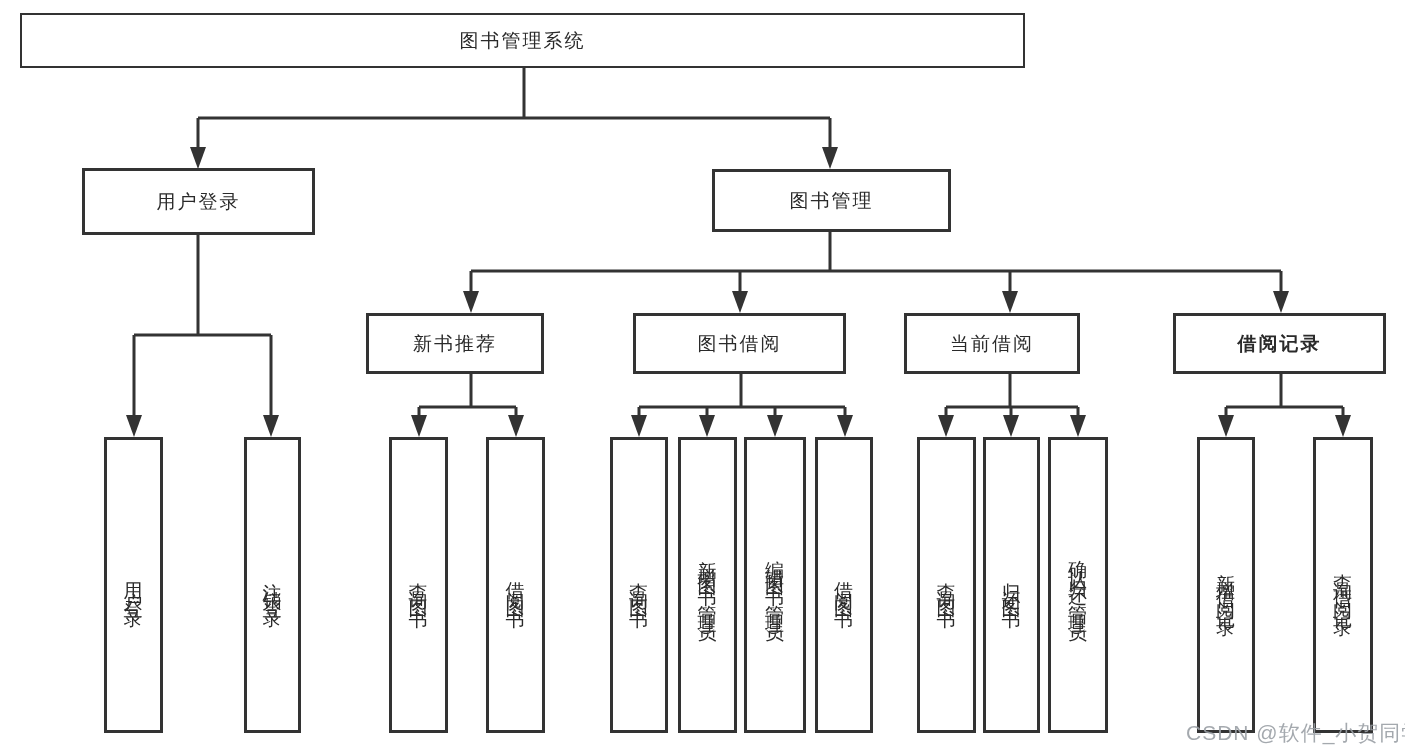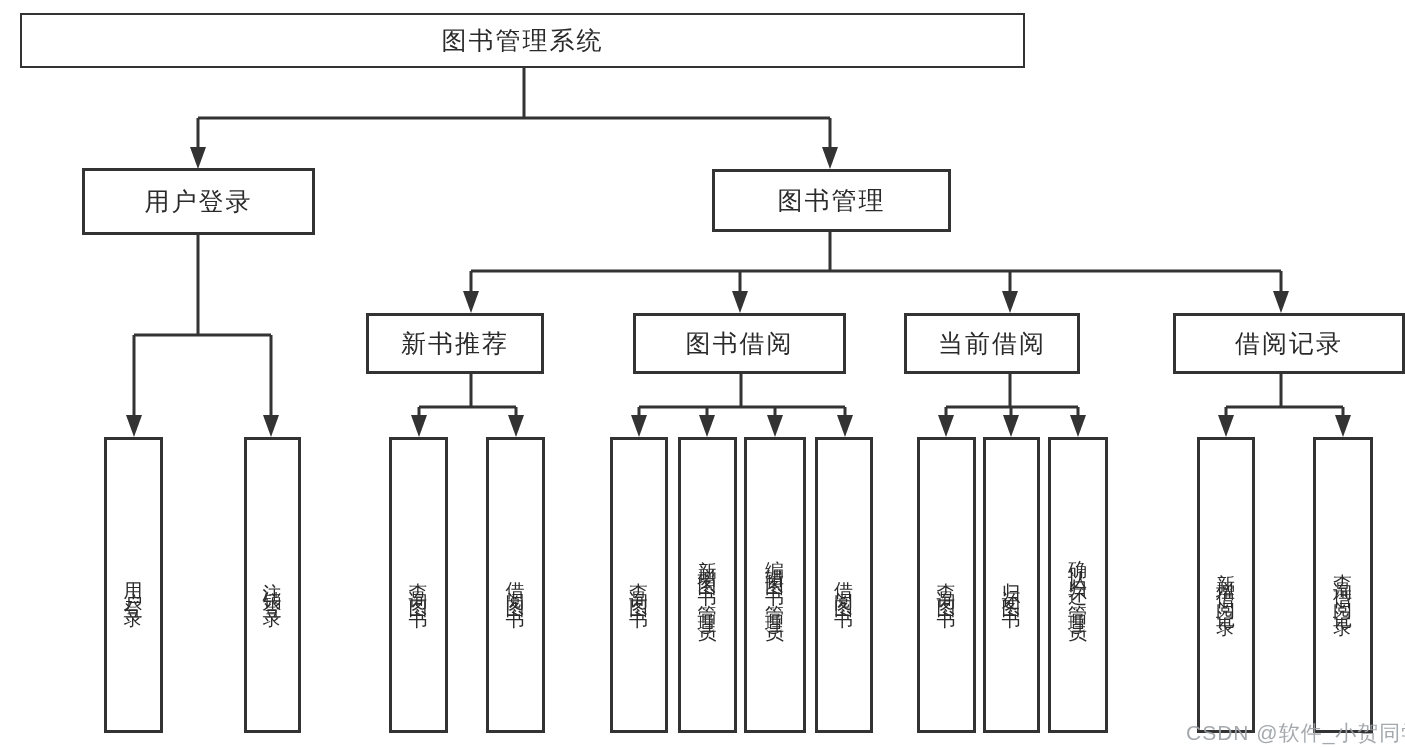--- a/index.html
+++ b/index.html
@@ -39,21 +39,21 @@
     position: absolute;
     background: #fff;
     border: 3px solid var(--line);
     display: flex;
     align-items: center;
     justify-content: center;
     color: var(--text);
   }
   .node.root { border-width: 2px; }
   .hlabel {
-    font-size: 25px;
+    font-size: 19px;
     letter-spacing: 2px;
     color: var(--text);
     white-space: nowrap;
   }
   .vbox .vlabel {
     writing-mode: vertical-lr;
     text-orientation: mixed;
     font-size: 19px;
     letter-spacing: 9px;
     color: var(--text);
@@ -145,21 +145,21 @@
 
   <div class="node" style="left:366px; top:313px; width:178px; height:61px;">
     <span class="hlabel">新书推荐</span>
   </div>
   <div class="node" style="left:633px; top:313px; width:213px; height:61px;">
     <span class="hlabel">图书借阅</span>
   </div>
   <div class="node" style="left:904px; top:313px; width:176px; height:61px;">
     <span class="hlabel">当前借阅</span>
   </div>
-  <div class="node" style="left:1173px; top:313px; width:232px; height:61px;">
+  <div class="node" style="left:1173px; top:313px; width:213px; height:61px;font-weight:bold;">
     <span class="hlabel">借阅记录</span>
   </div>
 
   <div class="node vbox" style="left:104px; top:437px; width:59px; height:296px;">
     <span class="vlabel">用户登录</span>
   </div>
   <div class="node vbox" style="left:244px; top:437px; width:57px; height:296px;">
     <span class="vlabel">注销登录</span>
   </div>
 

